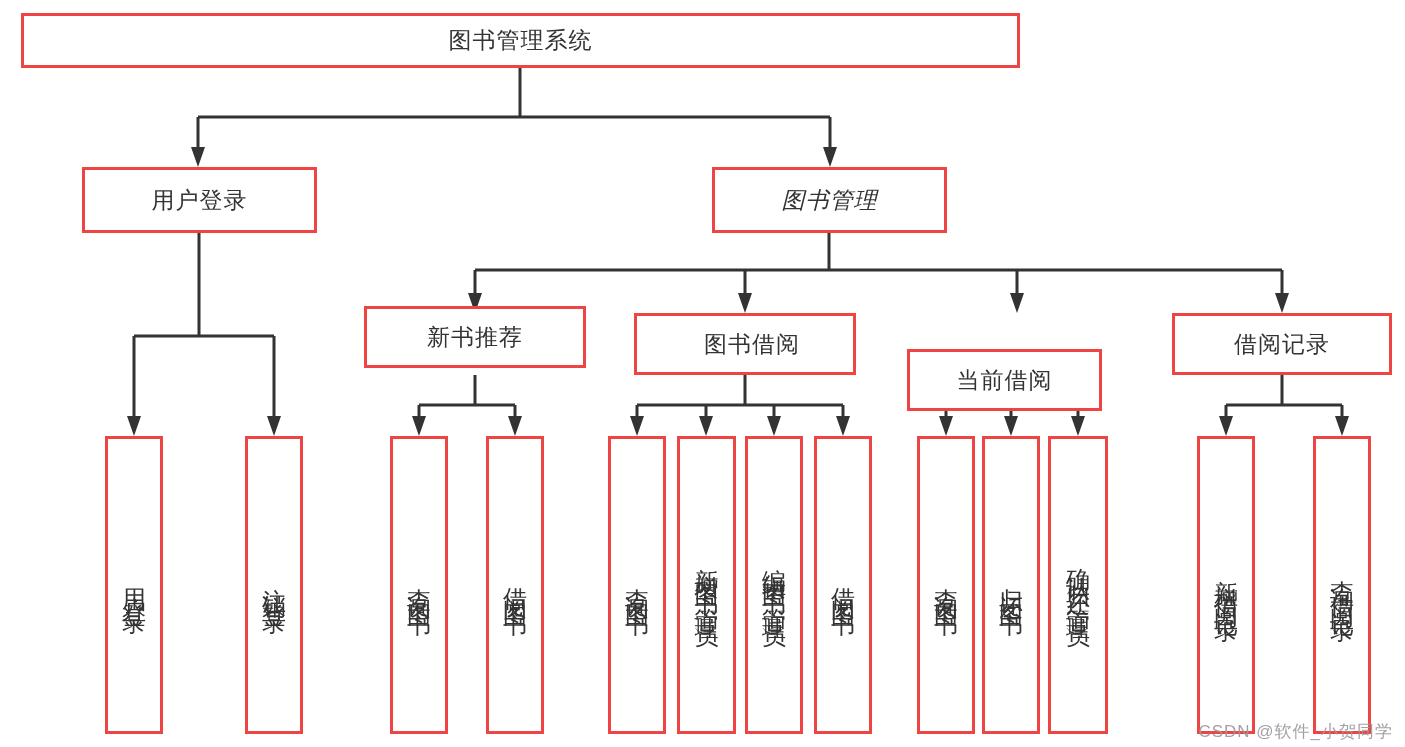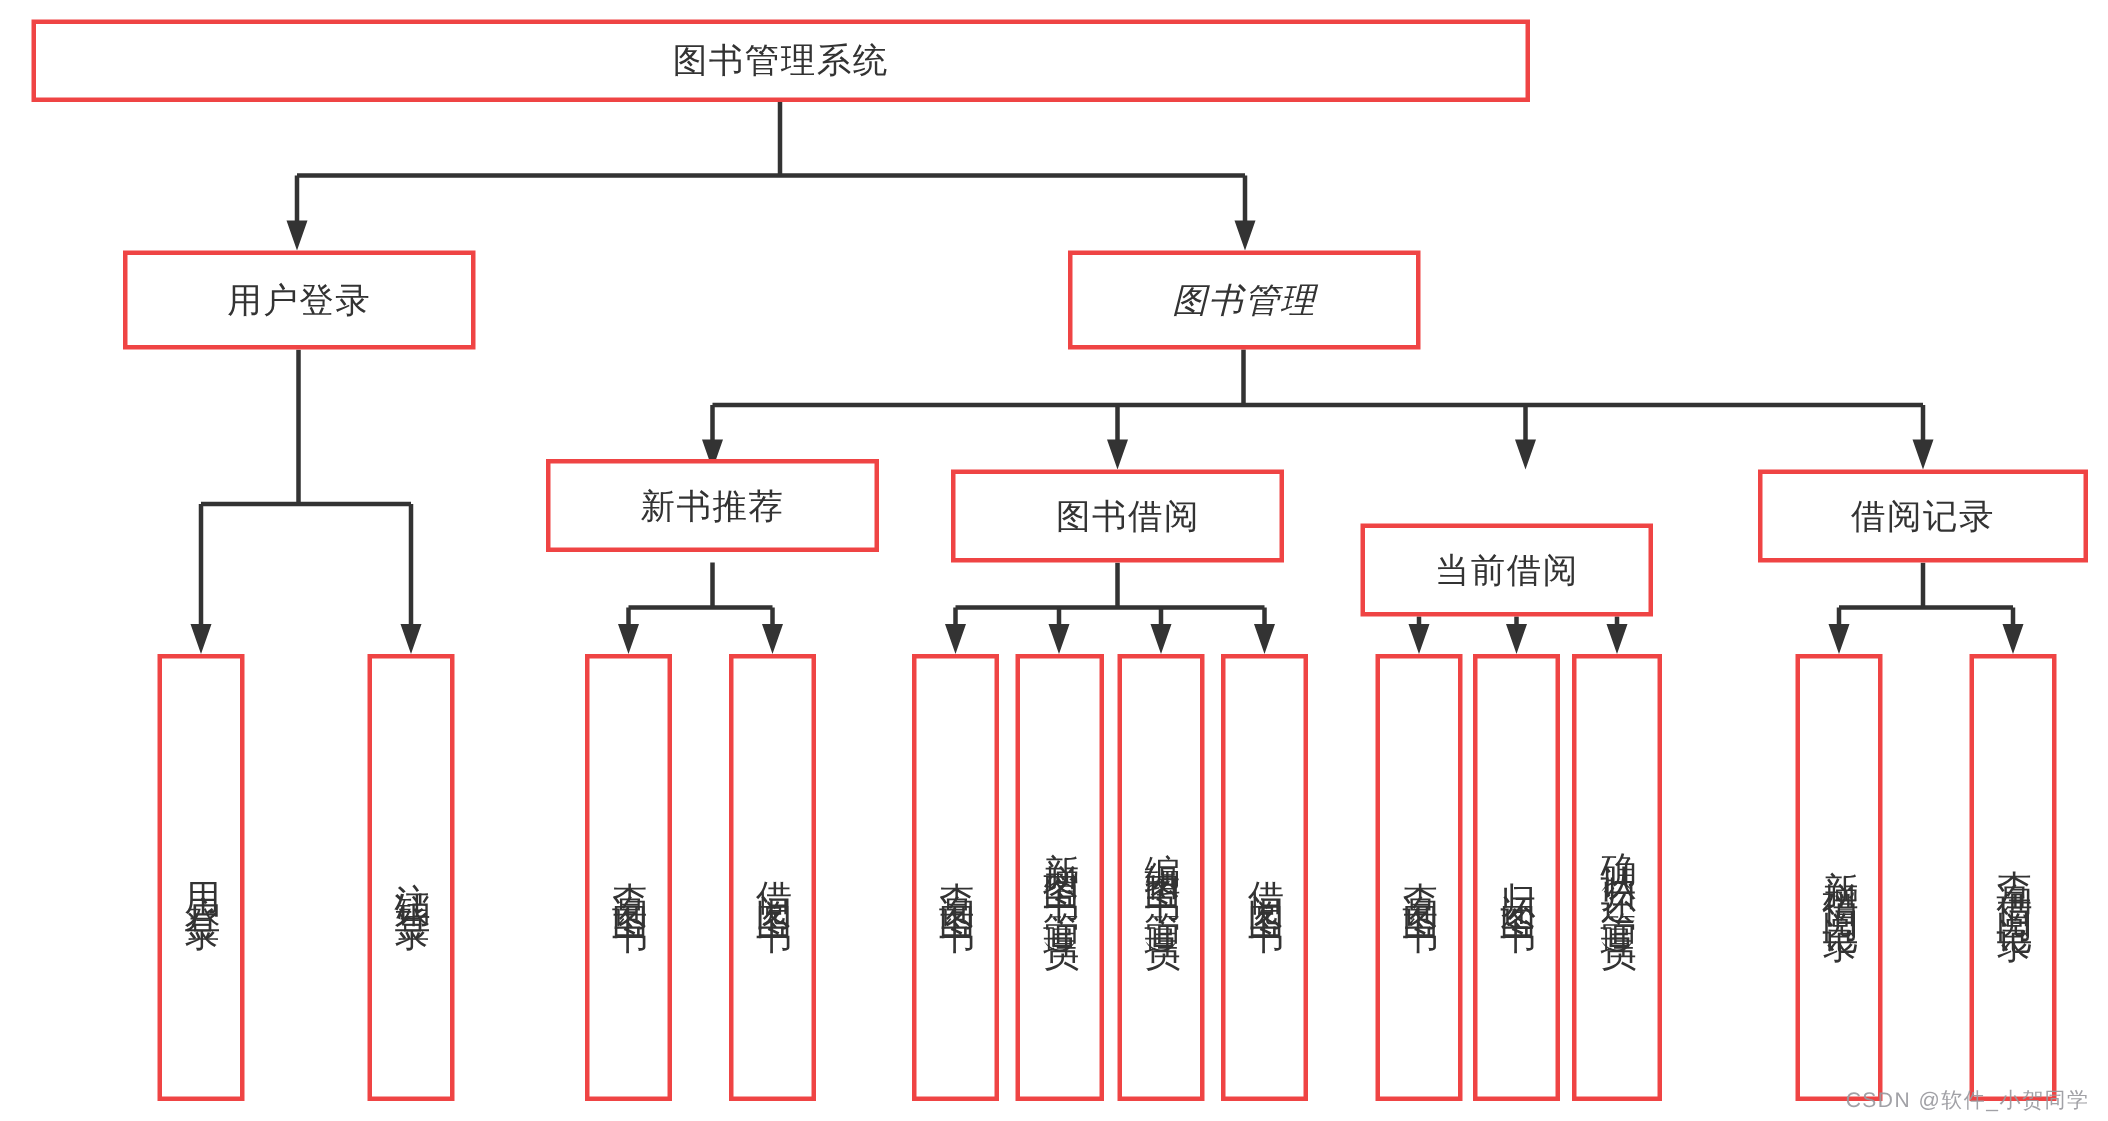--- a/index.html
+++ b/index.html
@@ -12,21 +12,21 @@
     position:absolute;border:3px solid #ef4444;background:#ffffff;box-sizing:border-box;
     display:flex;align-items:center;justify-content:center;z-index:2;
   }
   .hbox span{font-size:23px;letter-spacing:1px;color:#333333;white-space:nowrap;}
   .leaf span{
     writing-mode:vertical-rl;text-orientation:mixed;
     font-size:24px;line-height:1;letter-spacing:8px;color:#333333;white-space:nowrap;
   }
   .watermark{
     position:absolute;right:12px;bottom:4px;z-index:3;
-    font-size:14px;letter-spacing:1px;color:rgba(153,153,158,0.92);white-space:nowrap;
+    font-size:17px;letter-spacing:1px;color:rgba(153,153,158,0.92);white-space:nowrap;
   }
 </style>
 </head>
 <body>
 
 <div class="canvas">
 
   <svg class="lines" width="1405" height="747" viewBox="0 0 1405 747">
     <path d="M520 68V117
              M198 117H830 M198 117V152 M830 117V152

